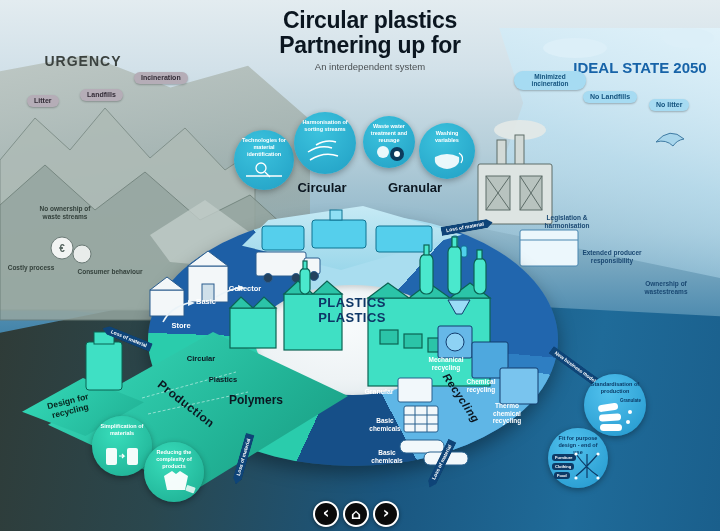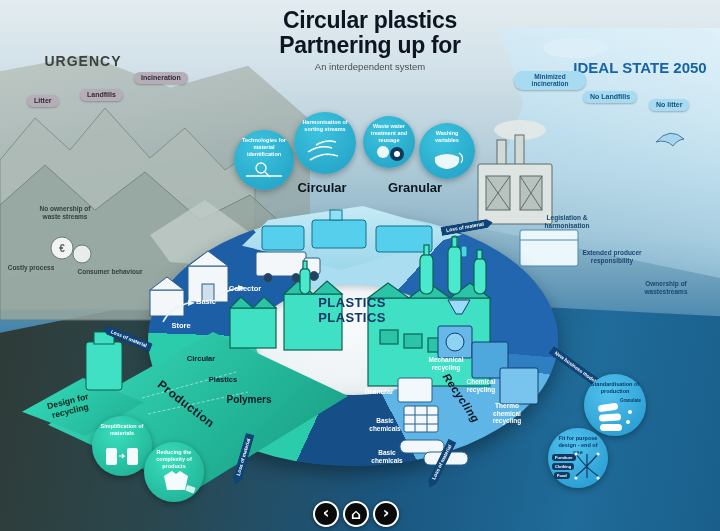--- a/index.html
+++ b/index.html
@@ -196,21 +196,21 @@
 
   <div class="lbl" style="left:352px;top:310px;">
     <div style="font-size:13px;font-weight:800;color:#0e3666;letter-spacing:.4px;">PLASTICS</div>
     <div style="font-size:13px;font-weight:800;color:#0e3666;letter-spacing:.4px;">PLASTICS</div>
   </div>
   <div class="lbl w" style="left:206px;top:302px;font-size:7.5px;">Basic</div>
   <div class="lbl w" style="left:245px;top:289px;font-size:7.5px;">Collector</div>
   <div class="lbl w" style="left:181px;top:326px;font-size:7.5px;">Store</div>
   <div class="lbl b" style="left:201px;top:359px;font-size:7.5px;">Circular</div>
   <div class="lbl b" style="left:223px;top:380px;font-size:7.5px;">Plastics</div>
-  <div class="lbl b" style="left:249px;top:400px;font-size:10px;">Polymers</div>
+  <div class="lbl b" style="left:256px;top:400px;font-size:12px;">Polymers</div>
   <div class="lbl b" style="left:186px;top:404px;font-size:12px;transform:translate(-50%,-50%) rotate(38deg);letter-spacing:.5px;">Production</div>
   <div class="lbl b" style="left:461px;top:398px;font-size:11px;font-style:italic;transform:translate(-50%,-50%) rotate(56deg);letter-spacing:.5px;">Recycling</div>
   <div class="lbl w" style="left:379px;top:392px;font-size:7px;">Granular</div>
   <div class="lbl w" style="left:385px;top:425px;width:36px;font-size:6.5px;">Basic chemicals</div>
   <div class="lbl w" style="left:387px;top:457px;width:36px;font-size:6.5px;">Basic chemicals</div>
   <div class="lbl w" style="left:446px;top:364px;width:46px;font-size:6.5px;">Mechanical recycling</div>
   <div class="lbl w" style="left:481px;top:386px;width:42px;font-size:6.5px;">Chemical recycling</div>
   <div class="lbl w" style="left:507px;top:413px;width:40px;font-size:6.5px;">Thermo chemical recycling</div>
   <div class="lbl b" style="left:69px;top:406px;width:60px;font-size:8.5px;transform:translate(-50%,-50%) rotate(-14deg);color:#06231c;">Design for recycling</div>
 

